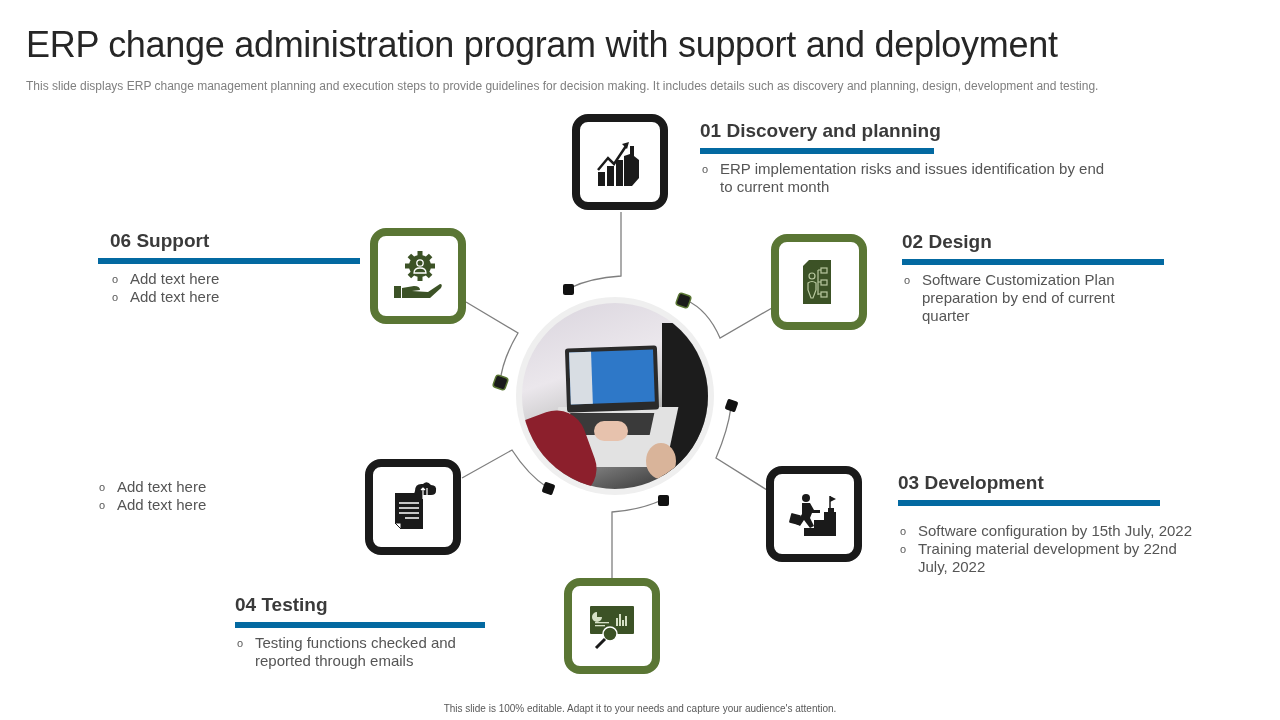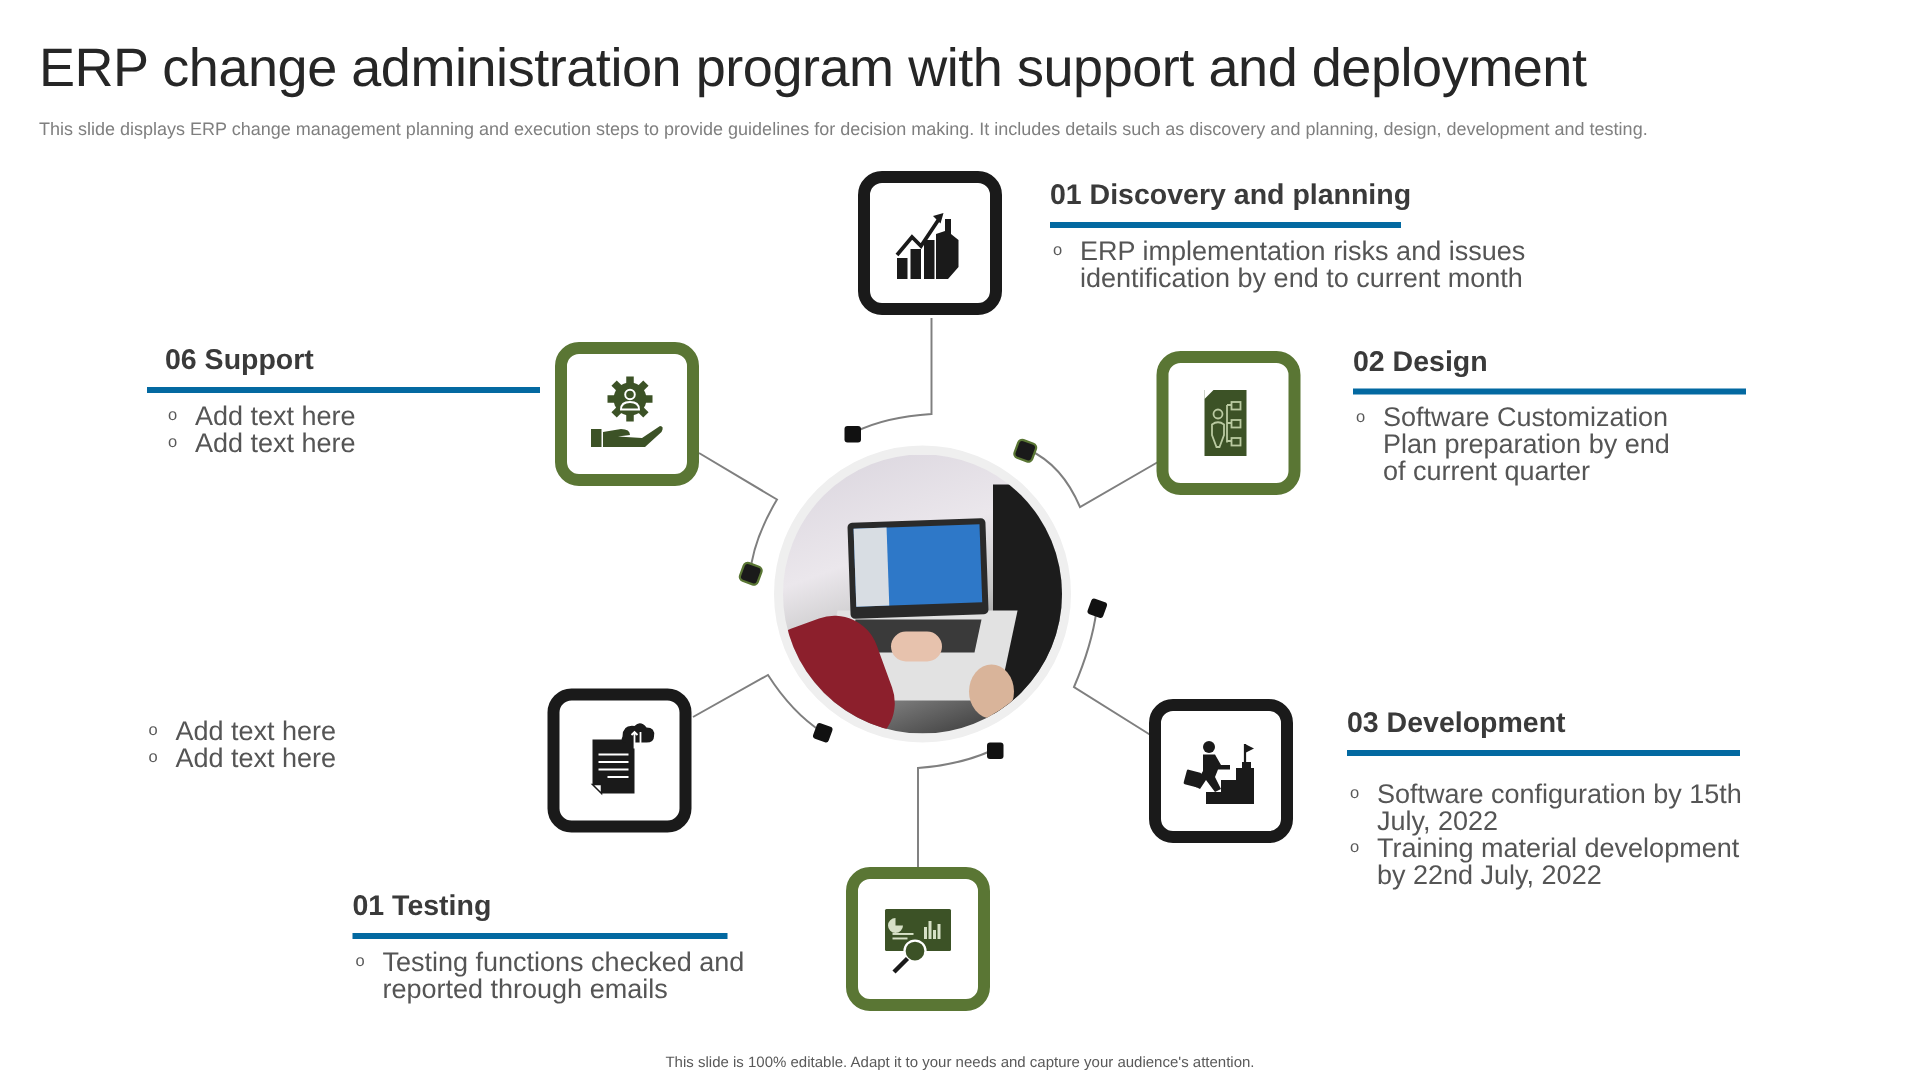--- a/index.html
+++ b/index.html
@@ -17,23 +17,23 @@
   .photo .keyboard { position: absolute; left: 46px; top: 110px; width: 84px; height: 22px; background: #3a3a3a; transform: skewX(-12deg); }
   .photo .base { position: absolute; left: 30px; top: 104px; width: 120px; height: 60px; background: #e2e2e2; transform: skewX(-12deg); z-index: -0; }
   .photo .sleeve { position: absolute; left: -10px; top: 110px; width: 80px; height: 90px; background: #8c1f2c; border-radius: 30px; transform: rotate(-20deg); }
   .photo .right { position: absolute; right: 0; top: 20px; width: 46px; height: 170px; background: #1c1c1c; }
   .photo .hand { position: absolute; left: 72px; top: 118px; width: 34px; height: 20px; background: #e7c2ad; border-radius: 10px; }
   .photo .head { position: absolute; left: 124px; top: 140px; width: 30px; height: 36px; background: #d9b49a; border-radius: 50%; }
   .iconbox { position: absolute; width: 96px; height: 96px; border-radius: 16px; border: 8px solid #1a1a1a; background: #fff; display: flex; align-items: center; justify-content: center; }
   .iconbox.green { border-color: #5a7634; }
   .iconbox svg { width: 56px; height: 56px; }
   .card { position: absolute; }
-  .card .head { font-size: 19px; font-weight: bold; color: #3a3a3a; padding-bottom: 6px; border-bottom: 4px solid #0369a1; white-space: nowrap; }
+  .card .head { font-size: 19px; font-weight: bold; color: #3a3a3a; padding-bottom: 6px; border-bottom: 6px solid #0369a1; white-space: nowrap; }
   .card ul { list-style: none; margin-top: 6px; }
-  .card li { position: relative; padding-left: 20px; font-size: 18px; line-height: 18px; color: #555; }
+  .card li { position: relative; padding-left: 20px; font-size: 15px; line-height: 18px; color: #555; }
   .card li:before { content: "o"; position: absolute; left: 2px; top: 0; font-size: 11px; color: #595959; }
   .dot { position: absolute; width: 11px; height: 11px; background: #111; border-radius: 2px; }
   .dot.g { background: #1a1a1a; box-shadow: 0 0 0 1.5px #5a7634; }
 </style>
 </head>
 <body>
 
 <div class="title">ERP change administration  program with support and deployment</div>
 <div class="subtitle">This slide displays ERP  change management  planning and execution steps to provide guidelines  for decision making.  It includes details such as discovery and planning, design, development and testing.</div>
 
@@ -138,21 +138,21 @@
       <rect x="32" y="20" width="2" height="8"></rect>
         <rect x="35" y="16" width="2" height="12"></rect>
         <rect x="38" y="22" width="2" height="6"></rect>
         <rect x="41" y="18" width="2" height="10"></rect>
     </g>
     <circle cx="26" cy="36" r="7" fill="#3c5226" stroke="#fff" stroke-width="1.5"></circle>
     <path d="M21 41 L12 50" stroke="#1a1a1a" stroke-width="3"></path>
   </svg>
 </div>
 <div class="card" style="left:235px;top:594px;width:280px;">
-  <div class="head" style="margin-left:0;width:250px;">01 Testing</div>
+  <div class="head" style="margin-left:0;width:250px;">04 Testing</div>
   <ul>
       <li>Testing functions checked and reported through emails</li>
     </ul>
 </div>
 
 <div class="iconbox" style="left:365px;top:459px;">
   <svg viewBox="0 0 56 56">
     <path d="M10 14 L38 14 L38 50 L16 50 L10 44 Z" fill="#1a1a1a"></path>
     <path d="M10 44 L16 44 L16 50 Z" fill="#fff" stroke="#1a1a1a" stroke-width="1"></path>
     <g stroke="#fff" stroke-width="1.3">

